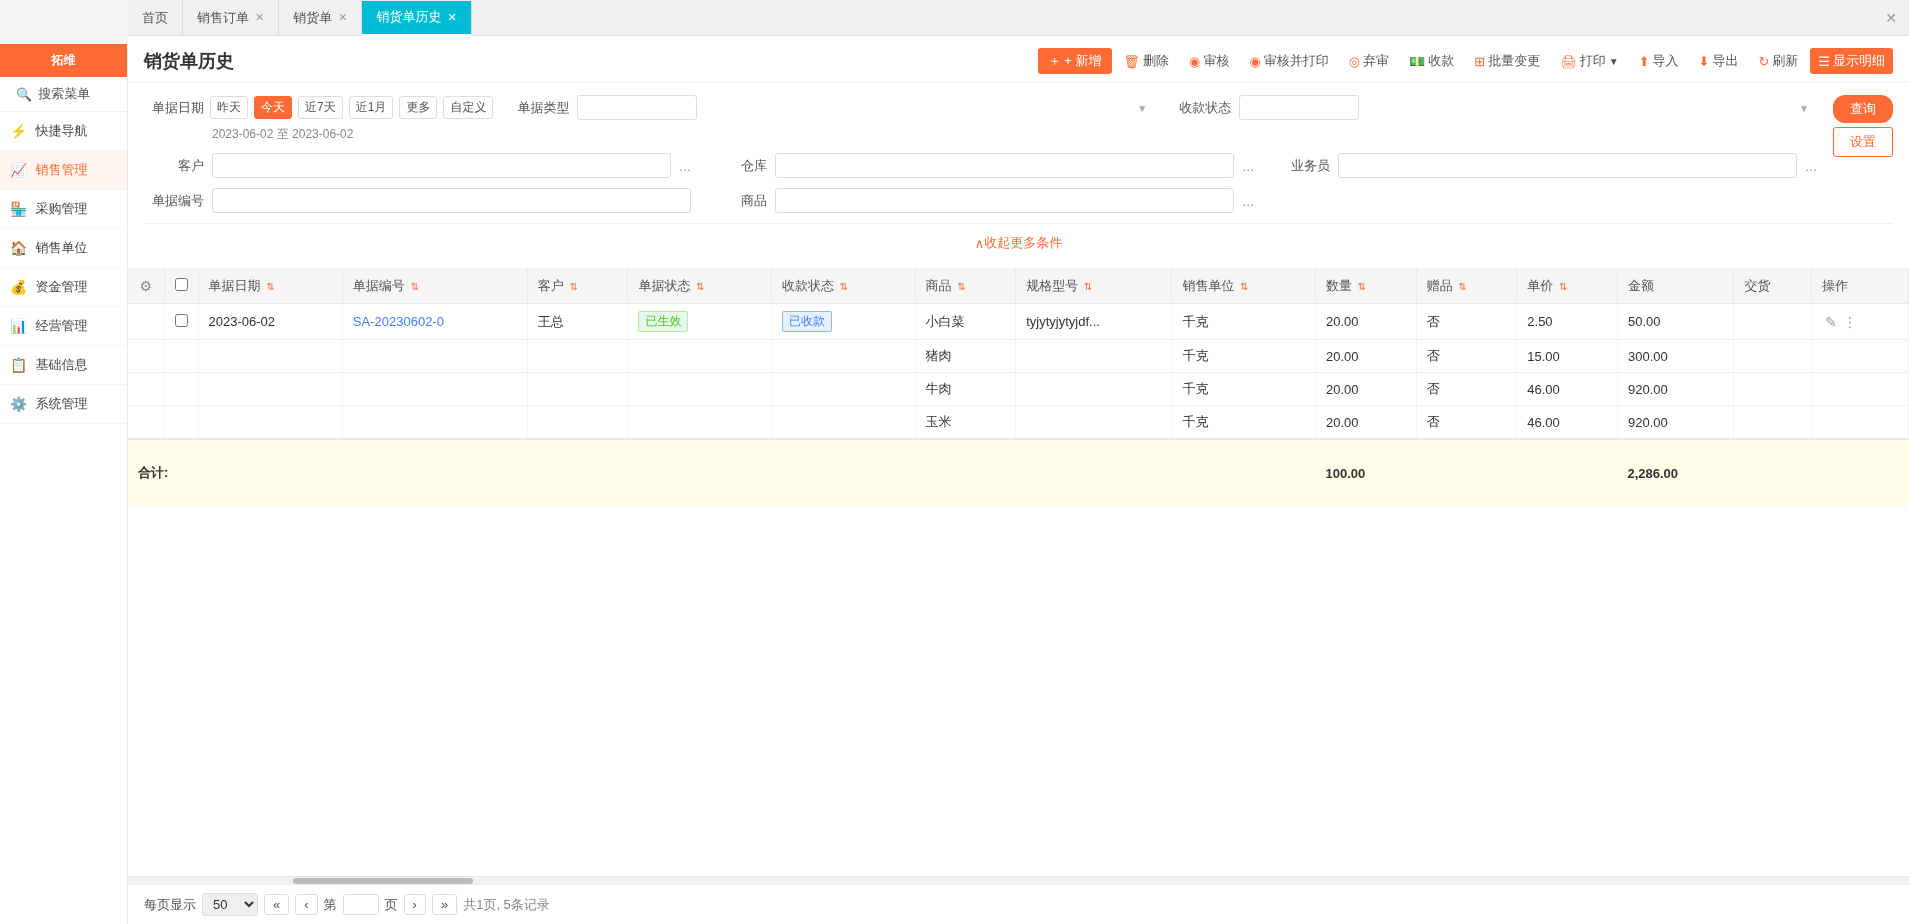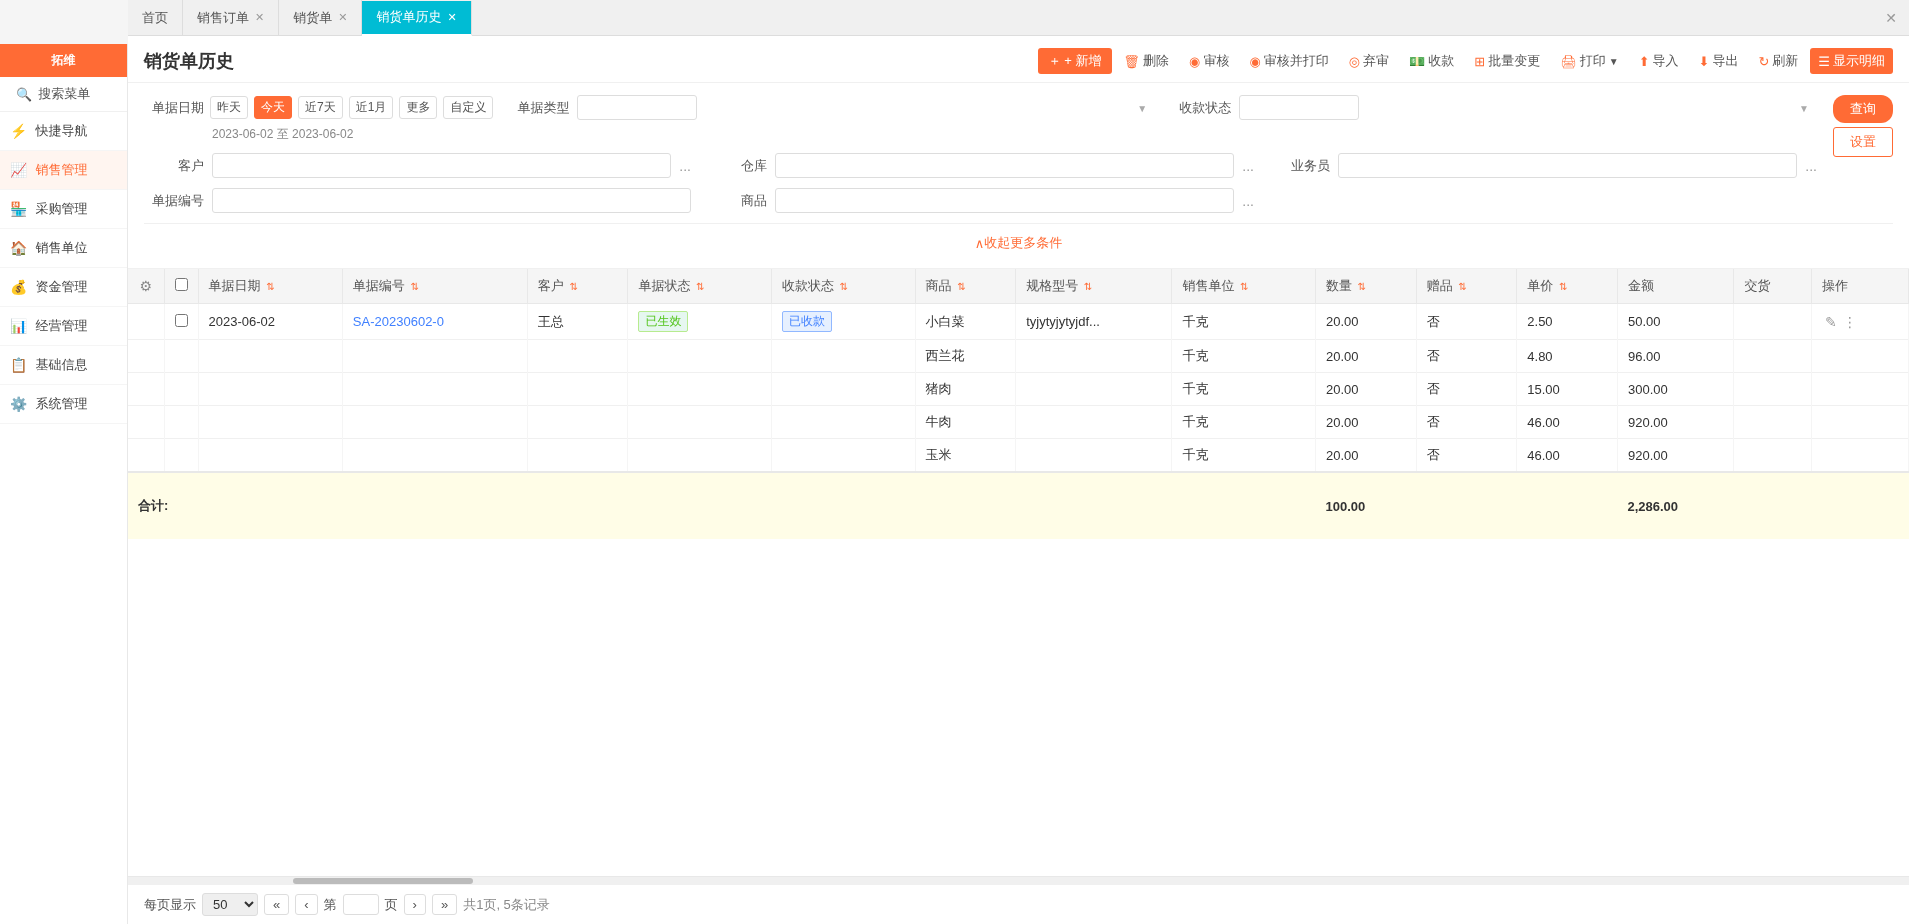--- a/index.html
+++ b/index.html
@@ -696,38 +696,20 @@
               <td><button class="action-btn">✎</button><button class="action-btn">⋮</button></td>
             </tr>
             <tr>
               <td></td>
               <td></td>
               <td></td>
               <td></td>
               <td></td>
               <td></td>
               <td></td>
-              <td>西兰花</td>
-              <td></td>
-              <td>千克</td>
-              <td>20.00</td>
-              <td>否</td>
-              <td>4.80</td>
-              <td>96.00</td>
-              <td></td>
-              <td></td>
-            </tr>
-            <tr>
-              <td></td>
-              <td></td>
-              <td></td>
-              <td></td>
-              <td></td>
-              <td></td>
-              <td></td>
               <td>猪肉</td>
               <td></td>
               <td>千克</td>
               <td>20.00</td>
               <td>否</td>
               <td>15.00</td>
               <td>300.00</td>
               <td></td>
               <td></td>
             </tr>

